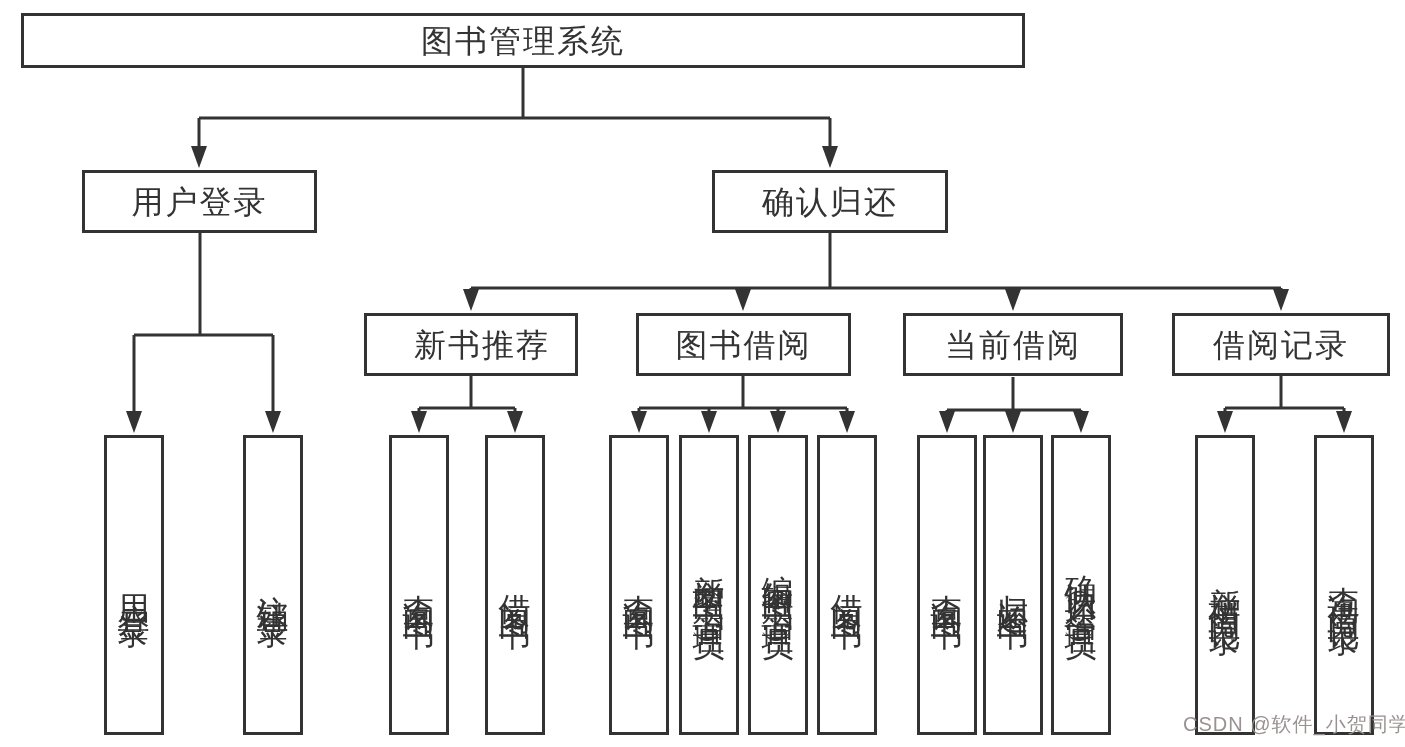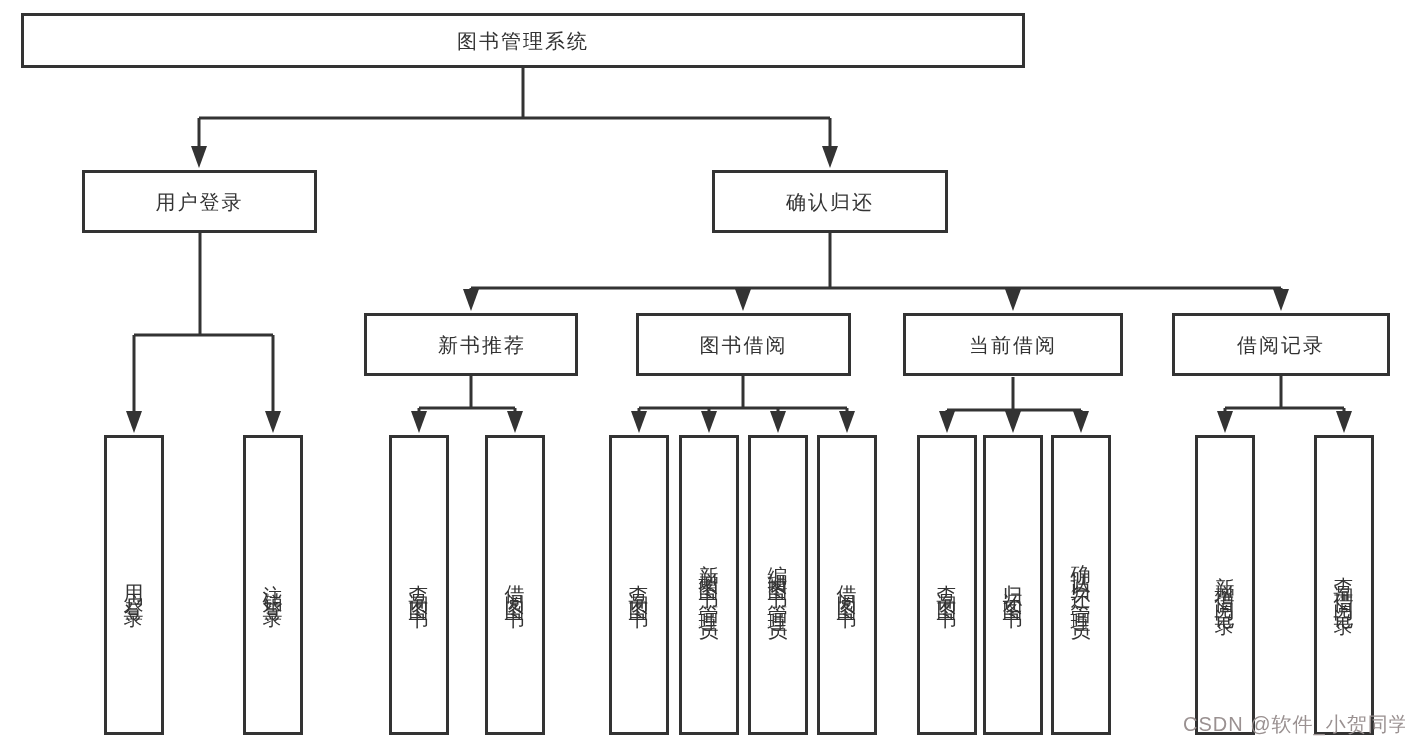--- a/index.html
+++ b/index.html
@@ -23,21 +23,21 @@
   }
   .node {
     position: absolute;
     box-sizing: border-box;
     background: #ffffff;
     border: 3px solid #333333;
     color: #333333;
     display: flex;
     align-items: center;
     justify-content: center;
-    font-size: 20px;
+    font-size: 32px;
     line-height: 1;
   }
   .node.h { letter-spacing: 2px; }
   .node.root  { left: 21px;  top: 13px;  width: 1004px; height: 55px; }
   .node.lvl2, .node.lvl3 { height: 63px; }
   .node.leaf {
     top: 435px;
     width: 60px;
     height: 300px;
   }

